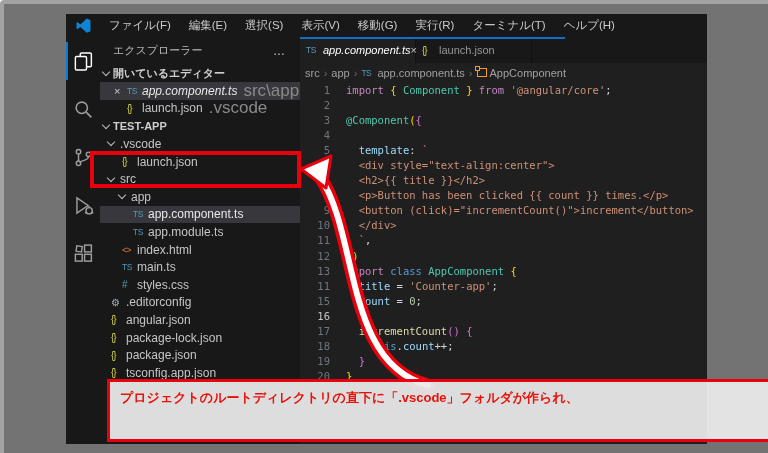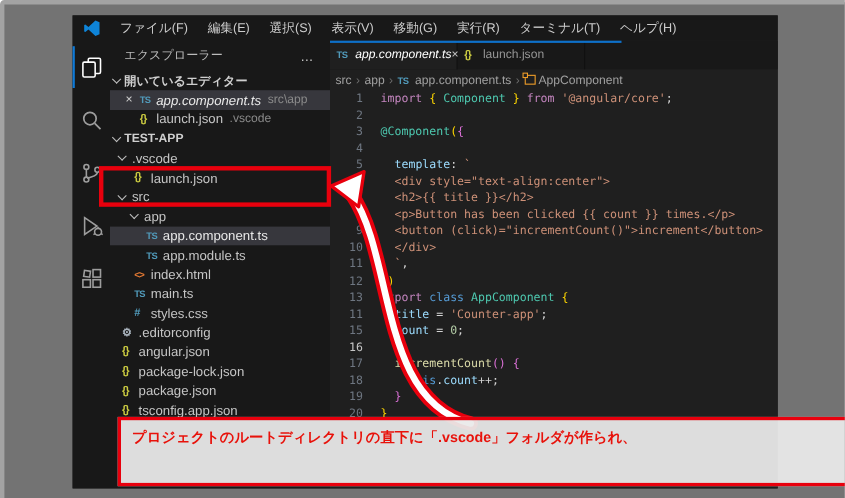--- a/index.html
+++ b/index.html
@@ -21,27 +21,27 @@
   .sidebar{position:absolute;left:34px;top:23px;width:200px;height:407px;background:#181818;color:#cccccc;overflow:hidden;}
   .sb-title{height:27px;display:flex;align-items:center;font-size:11px;color:#bbbbbb;padding-left:13px;}
   .sb-more{margin-left:auto;margin-right:14px;color:#cccccc;font-size:12px;letter-spacing:1px;}
   .sec-header{height:18px;display:flex;align-items:center;font-size:11px;font-weight:bold;color:#cfcfcf;padding-left:3px;}
   .sec-header .chev{margin-right:4px;}
   .row{height:17.6px;display:flex;align-items:center;font-size:12px;color:#c5c5c5;white-space:nowrap;}
   .row.sel{background:#37373d;color:#e8e8e8;}
   .chev{display:inline-block;width:5px;height:5px;border-right:1.2px solid #bdbdbd;border-bottom:1.2px solid #bdbdbd;flex:none;}
   .chev.open{transform:rotate(45deg);margin-top:-3px;}
   .chev.closed{transform:rotate(-45deg);}
-  .fic{flex:none;width:15px;font-weight:bold;text-align:left;}
+  .fic{flex:none;width:15px;font-weight:normal;text-align:left;}
   .fic-ts{color:#519aba;font-size:8.5px;letter-spacing:-.5px;}
   .fic-json{color:#cbcb41;font-size:10px;letter-spacing:-1px;}
   .fic-html{color:#e37933;font-size:9px;letter-spacing:-1px;}
   .fic-css{color:#519aba;font-size:10px;}
   .fic-gear{color:#aab4be;font-size:10px;}
-  .dim{color:#8a8a8a;font-size:11px;margin-left:6px;}
+  .dim{color:#8a8a8a;font-size:17px;margin-left:6px;}
   .it{font-style:italic;}
   .oe-close{width:13px;color:#cccccc;font-size:11px;flex:none;}
   
   .editor{position:absolute;left:234px;top:23px;width:407px;height:407px;background:#1f1f1f;}
   .tabbar{position:absolute;left:0;top:0;width:100%;height:26px;background:#181818;display:flex;}
   .tabline{position:absolute;left:0;top:0;width:265px;height:2px;background:#0e70c9;z-index:3;}
   .tab{width:116px;height:26px;display:flex;align-items:center;padding:0 6px;box-sizing:border-box;
        font-size:11px;color:#969696;border-right:1px solid #101010;}
   .tab .fic{width:17px;}
   .tab.active{background:#1f1f1f;color:#ffffff;}

